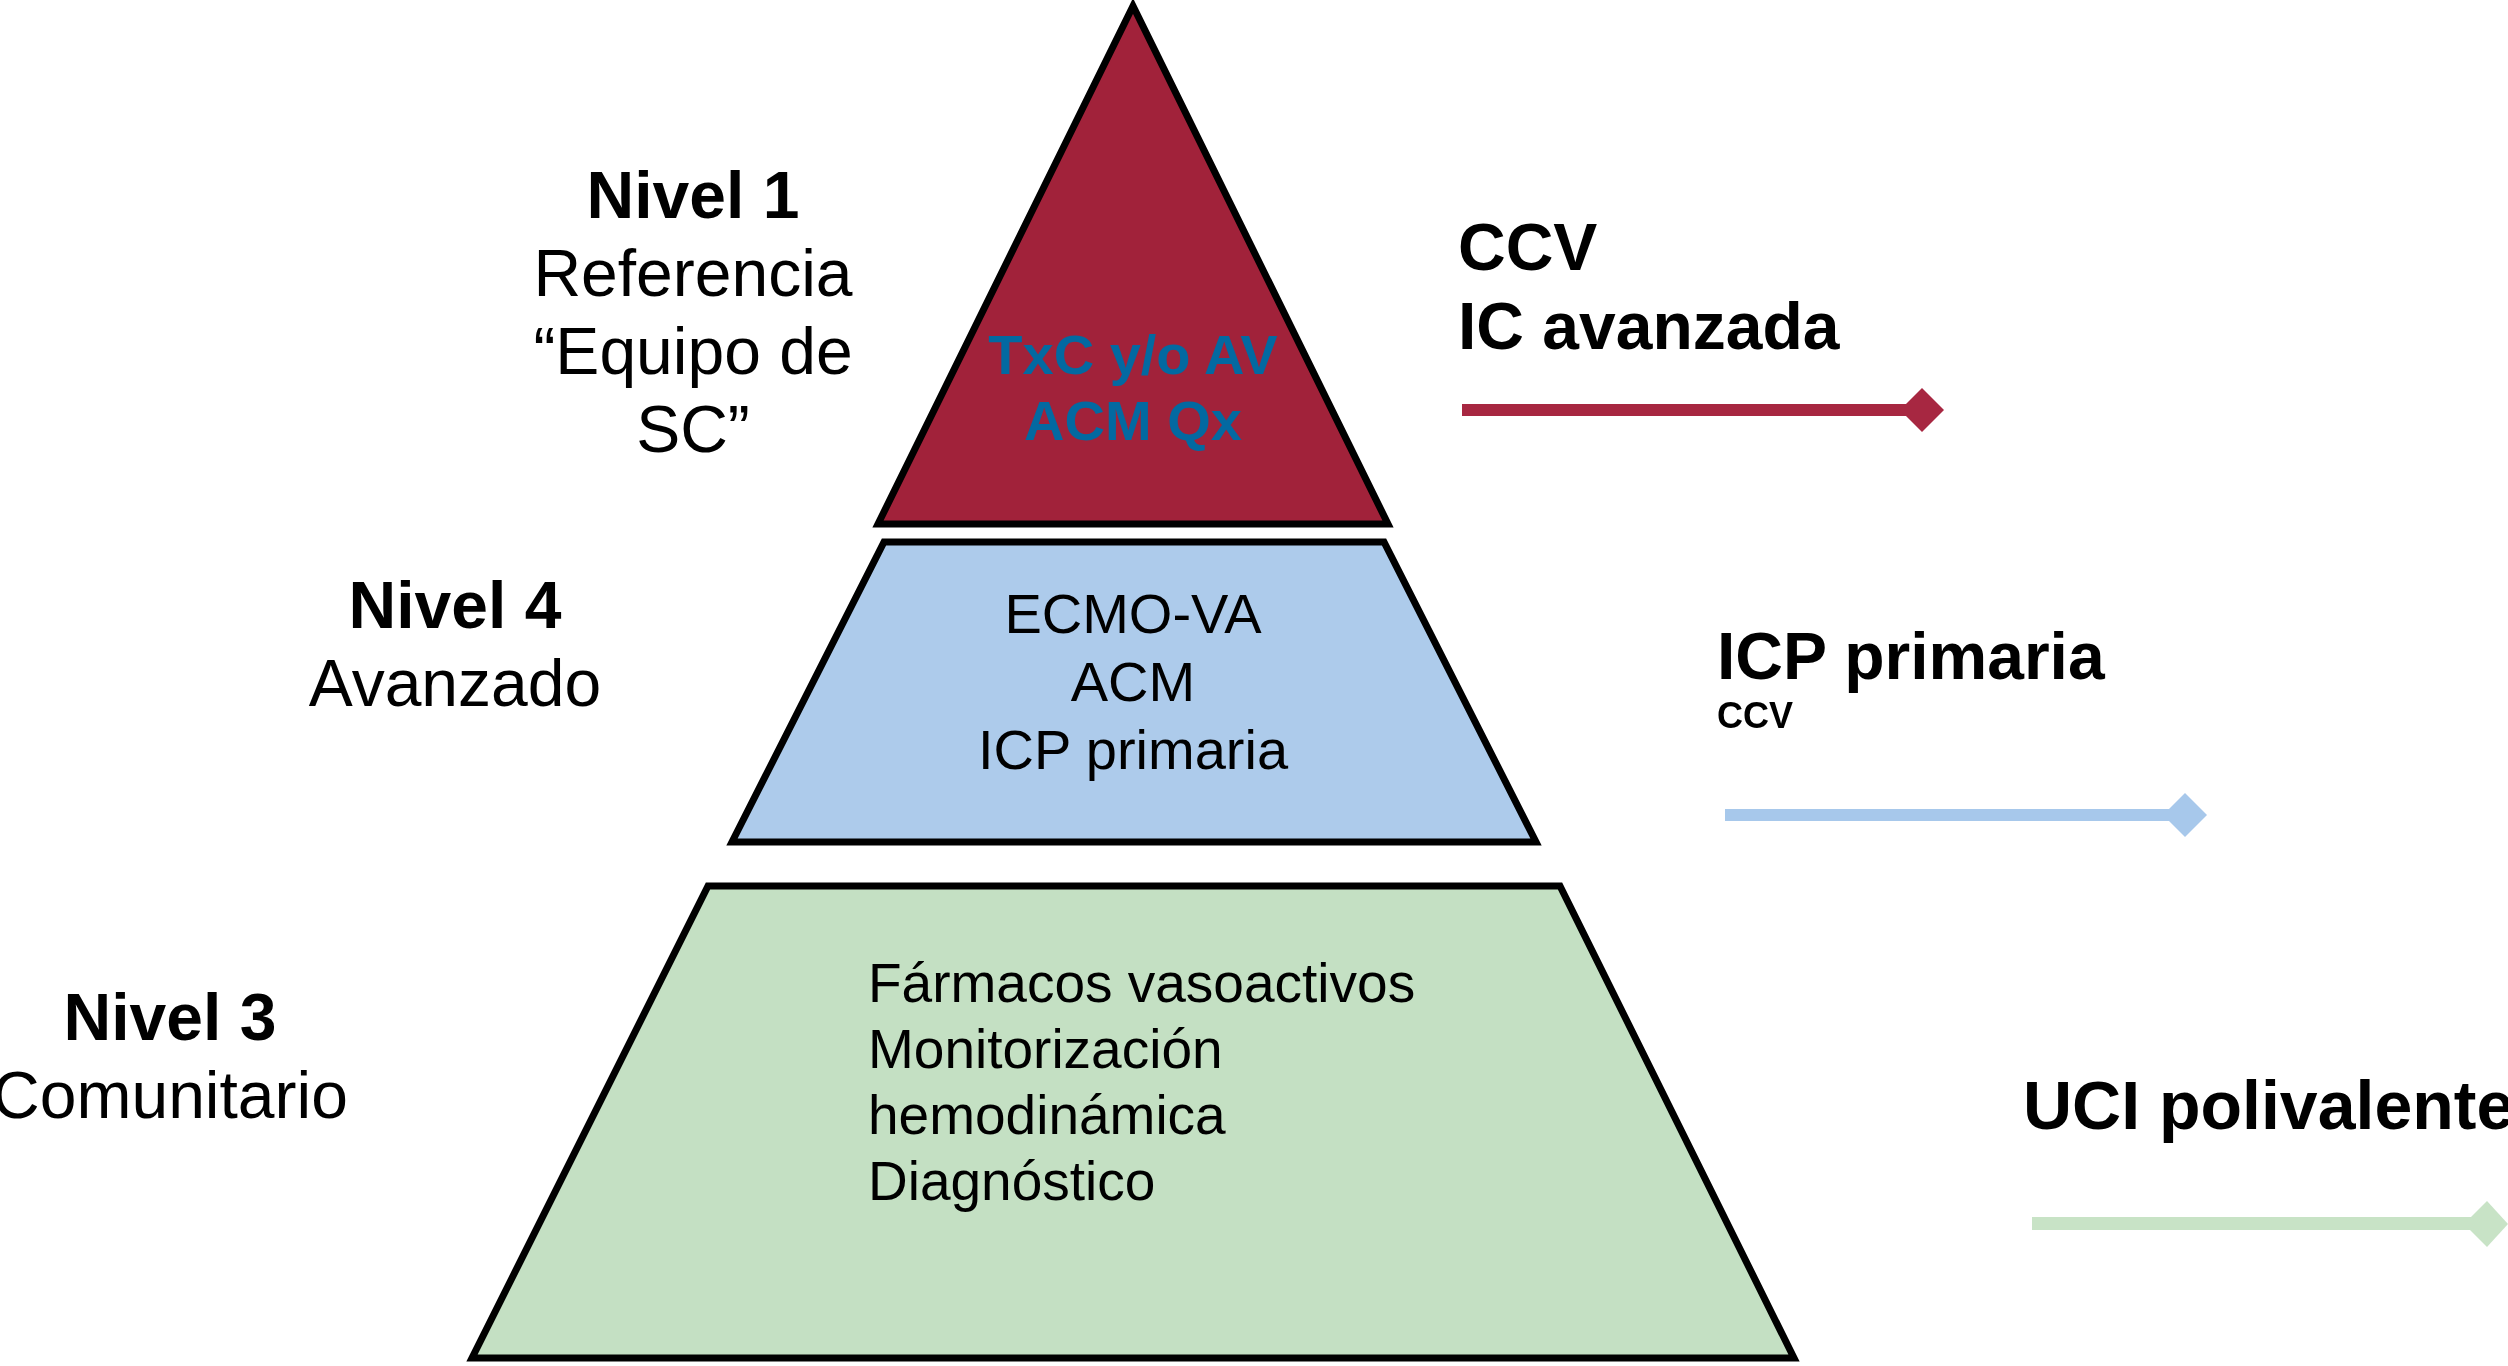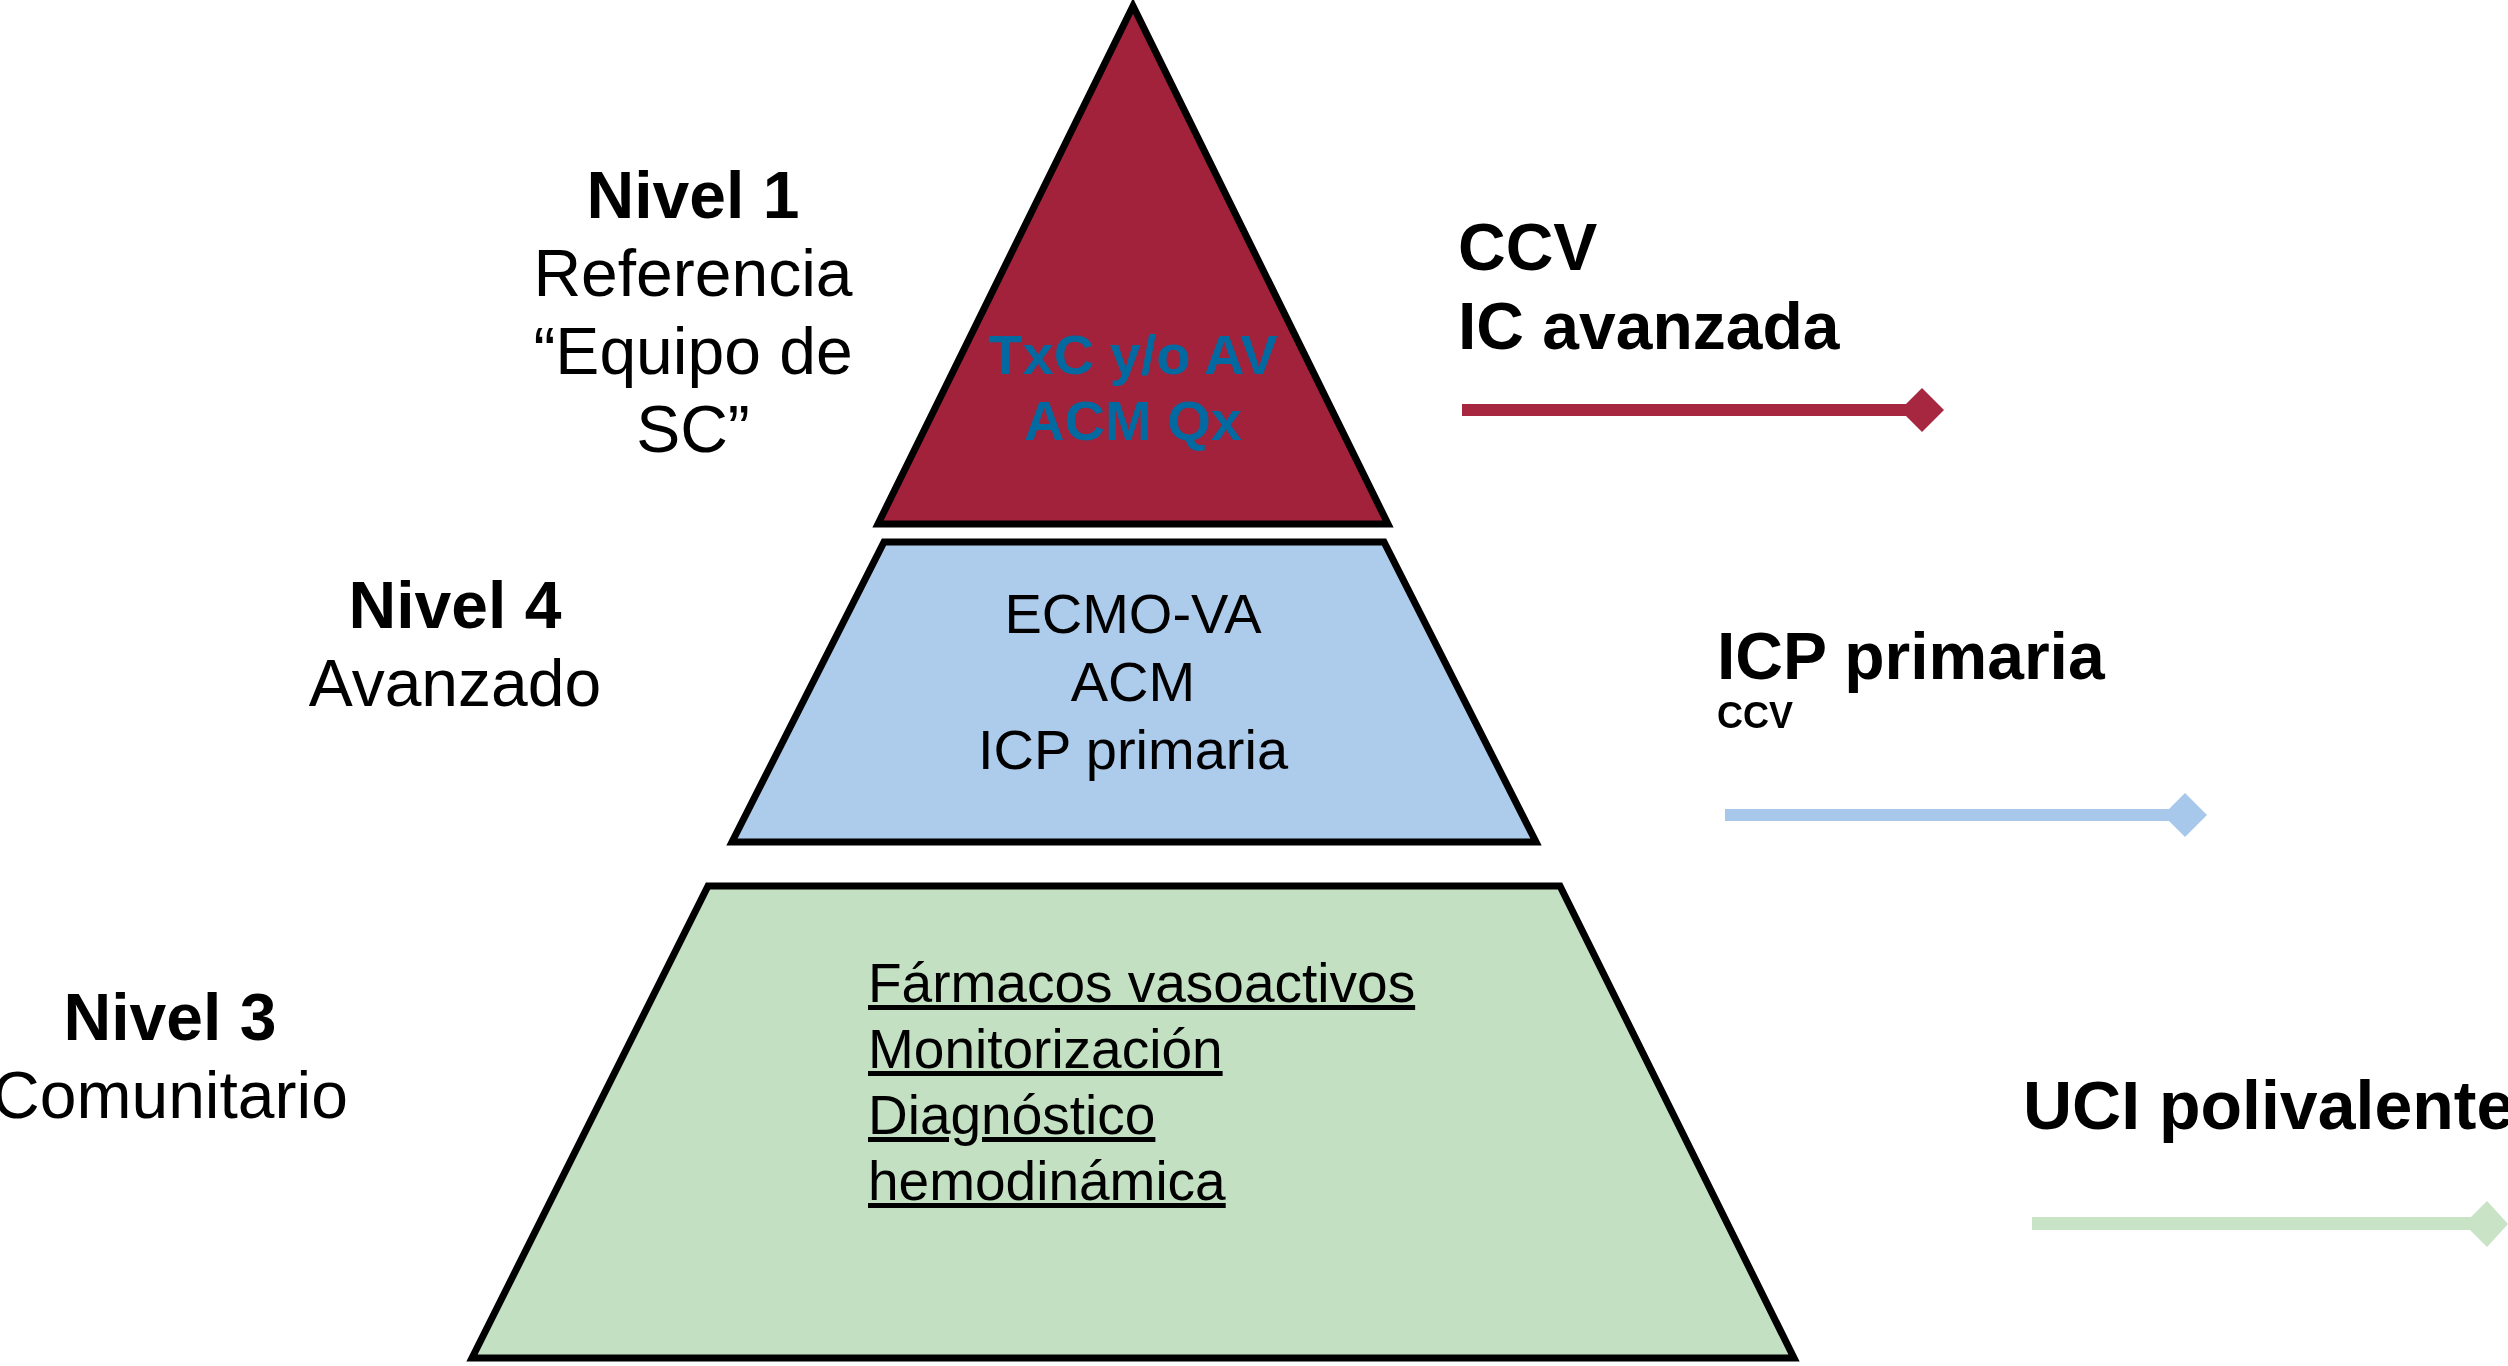--- a/index.html
+++ b/index.html
@@ -46,21 +46,21 @@
     color: #0369a1;
   }
   #level2-content {
     left: 883px; top: 580px; width: 500px;
     text-align: center;
     font-size: 56px; line-height: 68px;
   }
   #level3-content {
     left: 868px; top: 950px;
     text-align: left;
-    font-size: 55px; line-height: 66px; text-decoration: underline;
+    font-size: 55px; line-height: 66px;
   }
 
   
   #annotation-top {
     left: 1458px; top: 208px;
     font-size: 66px; line-height: 79px;
     font-weight: bold;
   }
   #annotation-middle { left: 1717px; top: 618px; }
   #annotation-middle .ann-title {
@@ -134,22 +134,22 @@
 
   <div class="txt" id="level2-content">
       <div>ECMO-VA</div>
       <div>ACM</div>
       <div>ICP primaria</div>
     </div>
 
   <div class="txt" id="level3-content">
       <div>Fármacos vasoactivos</div>
       <div>Monitorización</div>
+      <div>hemodinámica</div>
       <div>Diagnóstico</div>
-      <div>hemodinámica</div>
     </div>
 
   <div class="txt" id="annotation-top">
       <div>CCV</div>
       <div>IC avanzada</div>
     </div>
 
   <div class="txt" id="annotation-middle">
     <div class="ann-title">ICP primaria</div>
     <div class="ann-subtitle">CCV</div>

